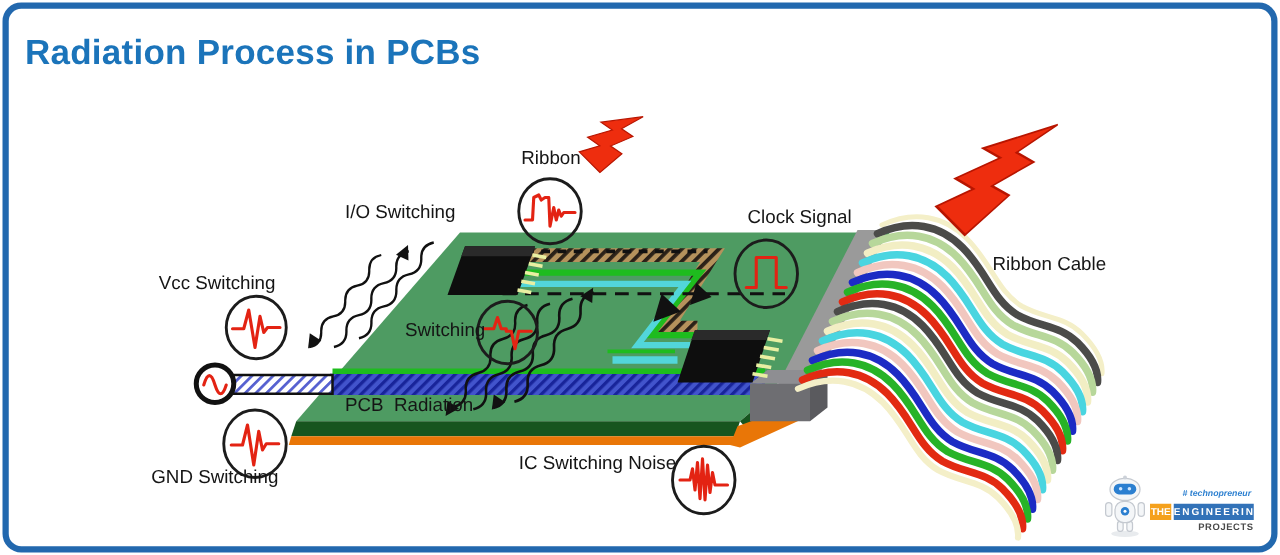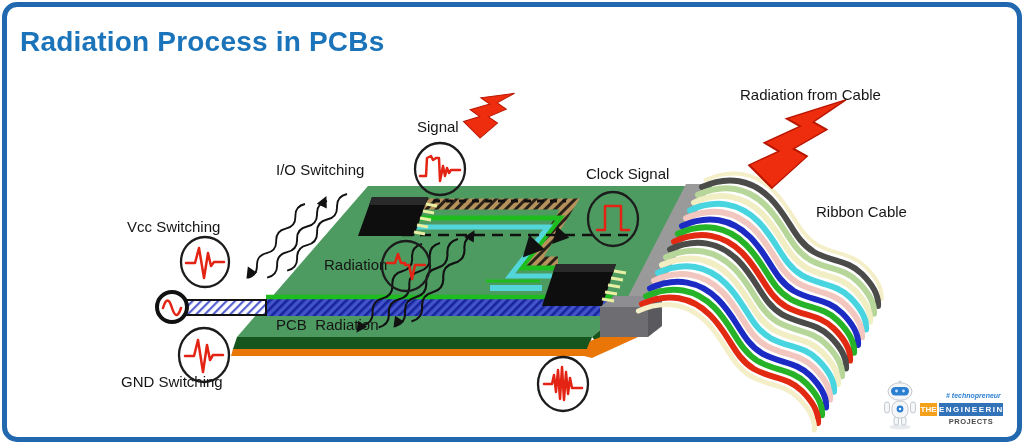--- a/index.html
+++ b/index.html
@@ -26,21 +26,21 @@
   .gray-strip{fill:var(--connector-gray,#9a9a9a);}
   
   .logo{position:absolute;left:884px;top:380px;width:128px;height:52px;}
   .logo .tagline{position:absolute;left:62px;top:12px;font-size:7px;font-weight:bold;
                  font-style:italic;color:#2b7fd0;}
   .logo .box-the{position:absolute;left:36px;top:23px;width:17px;height:13px;background:#f5a11c;
                  color:#fff;font-size:8px;font-weight:bold;text-align:center;line-height:13px;}
   .logo .box-eng{position:absolute;left:55px;top:23px;width:64px;height:13px;background:#3272b8;
                  color:#fff;font-size:8px;font-weight:bold;text-align:center;line-height:13px;
                  letter-spacing:1.5px;}
-  .logo .projects{position:absolute;left:55px;top:37px;width:64px;text-align:center;
+  .logo .projects{position:absolute;left:55px;top:37px;width:64px;text-align:right;
                   font-size:7.5px;font-weight:bold;color:#4a4a4a;letter-spacing:0.5px;}
 </style>
 </head>
 <body>
 
 <div id="stage">
 
   <svg width="1024" height="444" viewBox="0 0 1024 444">
     <defs>
       <pattern id="tanHatch" patternUnits="userSpaceOnUse" width="7" height="7" patternTransform="rotate(45)">
@@ -200,28 +200,28 @@
       <ellipse cx="14" cy="9.5" rx="12" ry="8.8" fill="#f4f6f8" stroke="#c4c9d0"></ellipse>
       <rect x="5" y="5" width="18" height="8.5" rx="4.2" fill="#2b7fd0"></rect>
       <circle cx="10.5" cy="9" r="1.4" fill="#cfe6ff"></circle>
       <circle cx="17.5" cy="9" r="1.4" fill="#cfe6ff"></circle>
       <circle cx="14" cy="0" r="1.6" fill="#ccd1d8"></circle>
     </g>
   </svg>
 
   <div class="title">Radiation Process in PCBs</div>
   <div class="lbl" style="left:276px;top:161px">I/O Switching</div>
-  <div class="lbl" style="left:417px;top:118px">Signal</div>
+  <div class="lbl" style="left:417px;top:118px">Ribbon</div>
   <div class="lbl" style="left:127px;top:218px">Vcc Switching</div>
-  <div class="lbl" style="left:324px;top:256px">Radiation</div>
+  <div class="lbl" style="left:324px;top:256px">Switching</div>
   <div class="lbl" style="left:276px;top:316px">PCB  Radiation</div>
   <div class="lbl" style="left:121px;top:373px">GND Switching</div>
-  <div class="lbl" style="left:586px;top:165px">Clock Signal</div>
-  <div class="lbl" style="left:740px;top:86px">Radiation from Cable</div>
-  <div class="lbl" style="left:816px;top:203px">Ribbon Cable</div>
+  <div class="lbl" style="left:598px;top:165px">Clock Signal</div>
+  <div class="lbl" style="left:415px;top:362px">IC Switching Noise</div>
+  <div class="lbl" style="left:794px;top:203px">Ribbon Cable</div>
 
   <div class="logo">
     <div class="tagline"># technopreneur</div>
     <div class="box-the">THE</div>
     <div class="box-eng">ENGINEERING</div>
     <div class="projects">PROJECTS</div>
   </div>
 
   <div class="frame"></div>
 </div>

